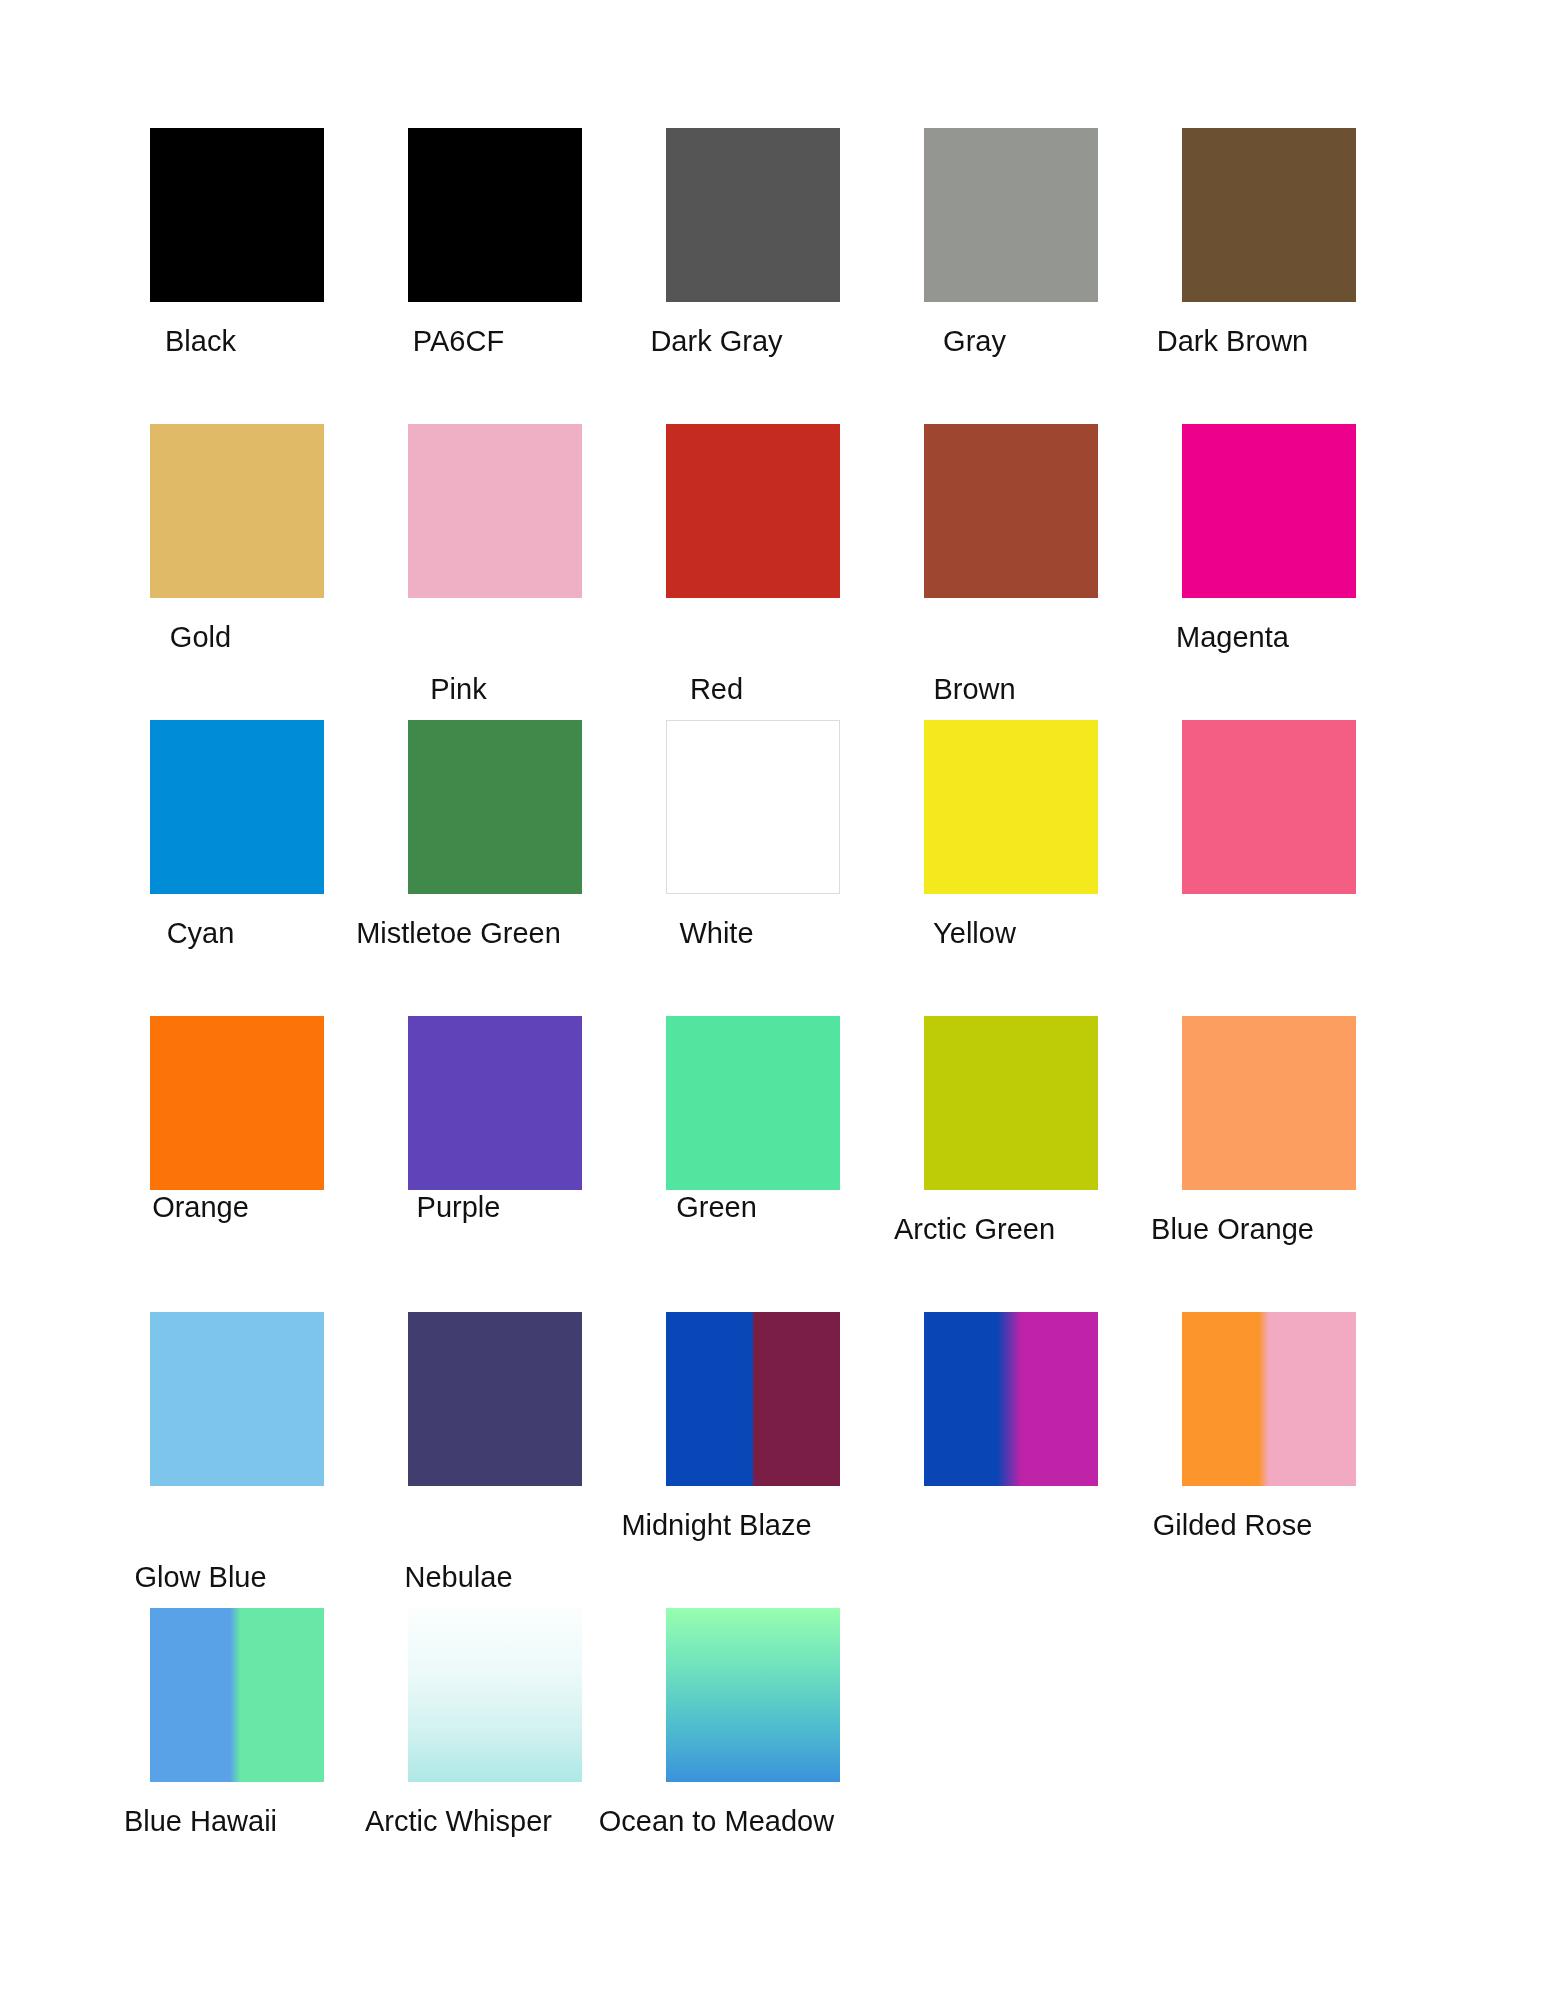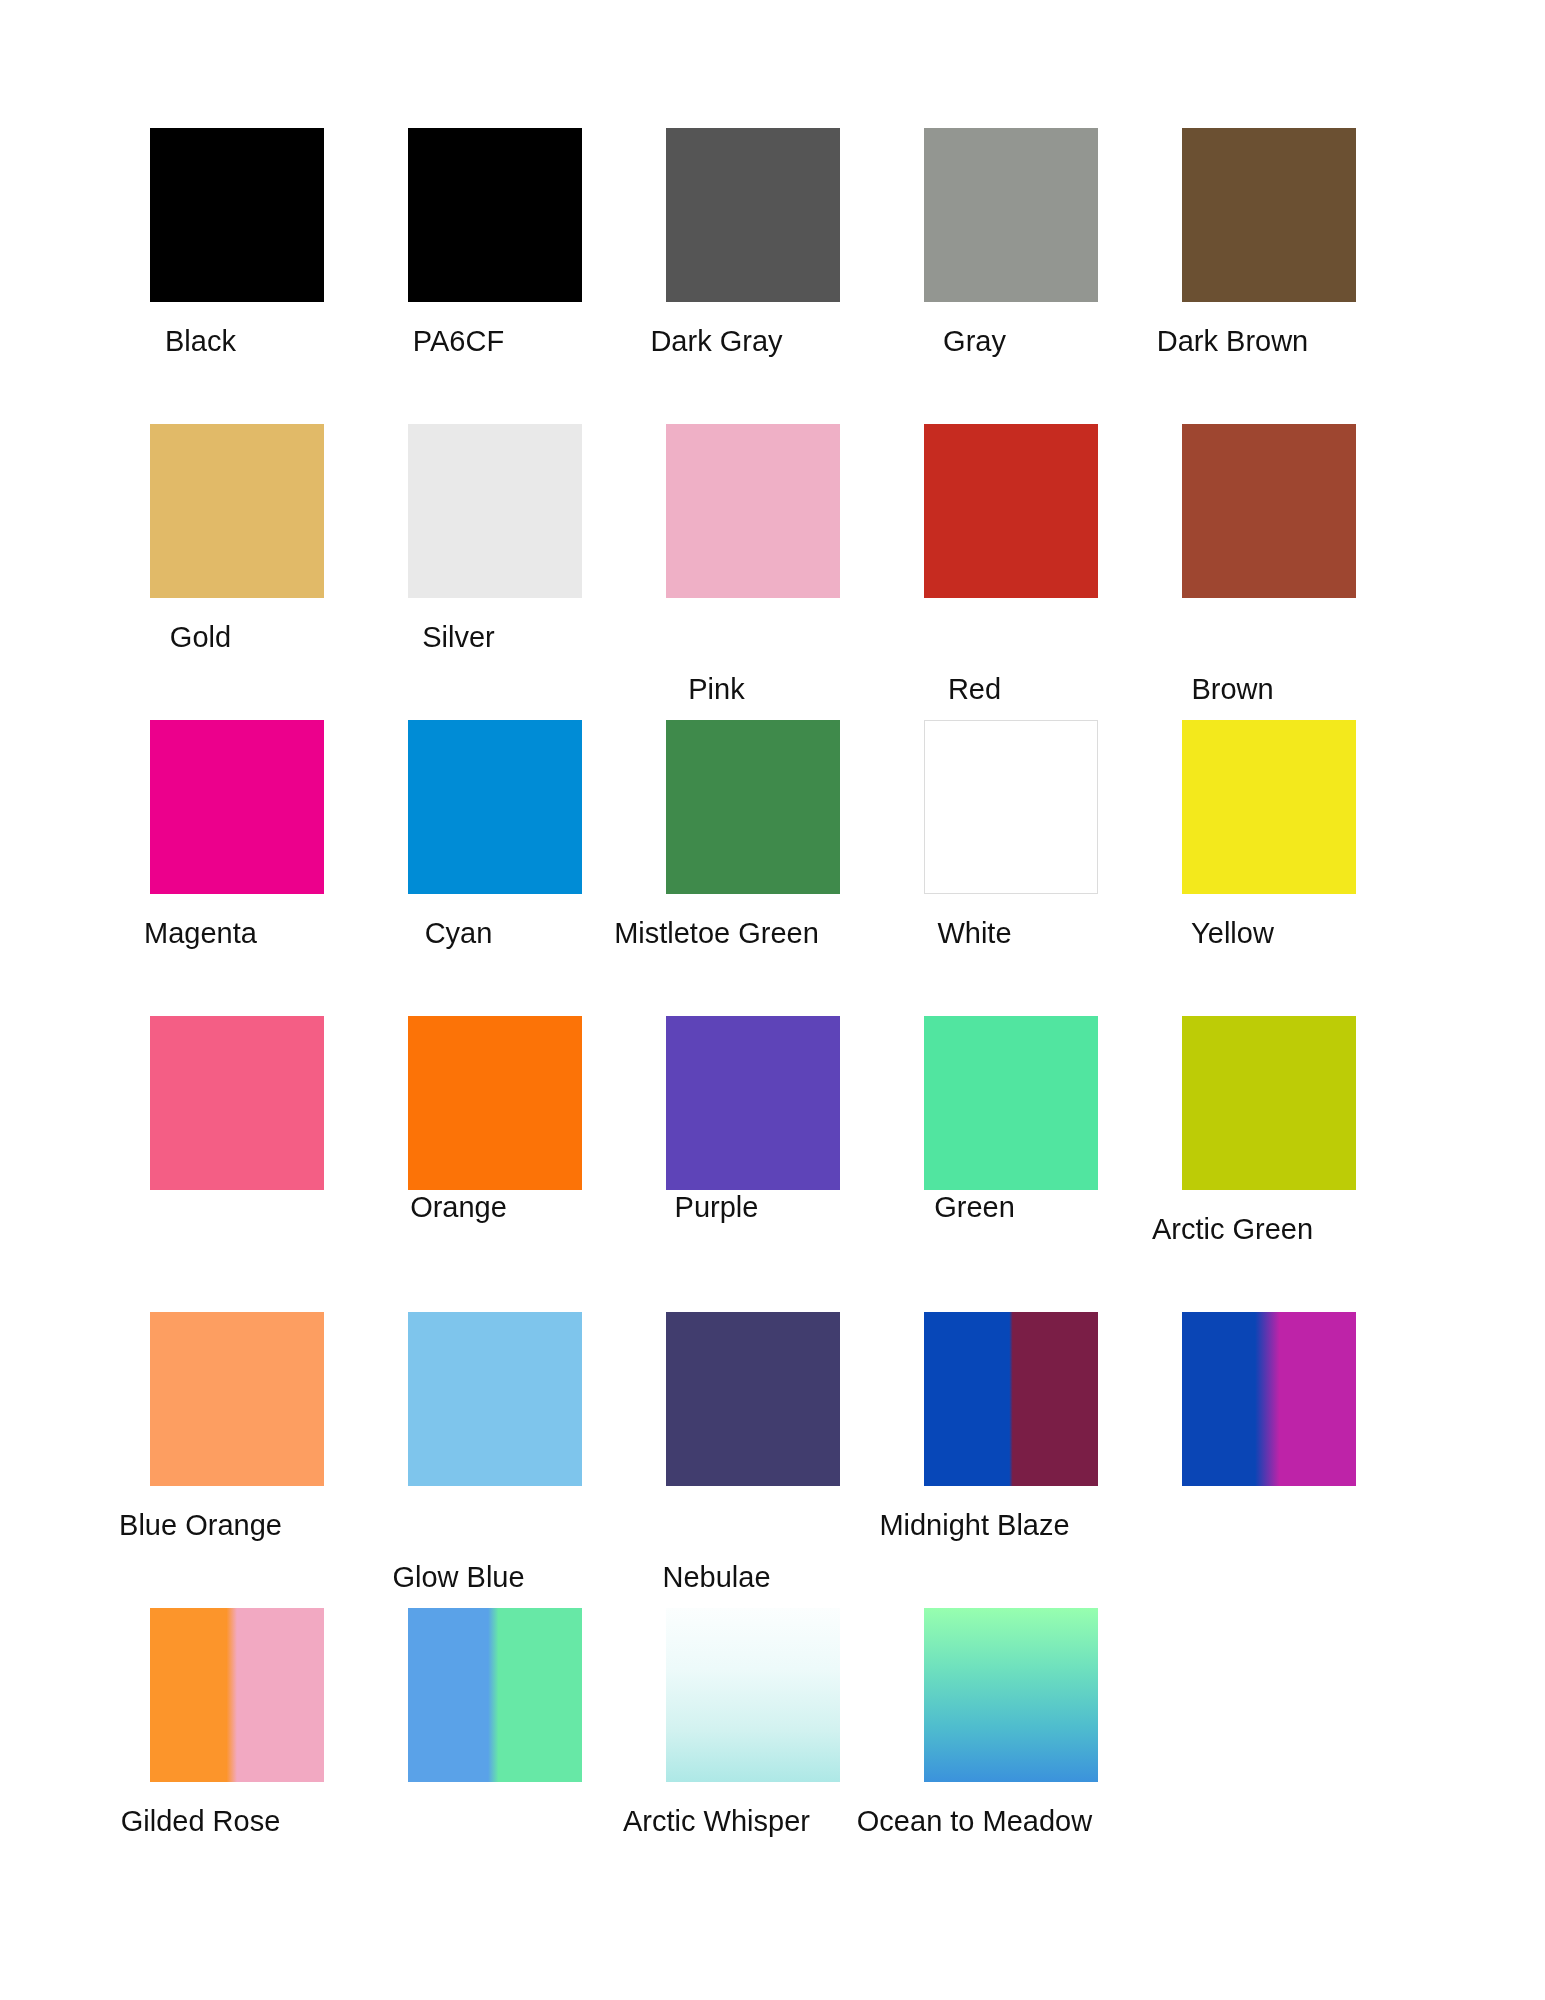--- a/index.html
+++ b/index.html
@@ -98,24 +98,20 @@
       </div>
       <div class="swatch-cell">
         <div class="swatch-chip" style="background: rgb(107, 80, 50);"></div>
         <span class="swatch-label lbl-pad-a">Dark Brown</span>
       </div>
       <div class="swatch-cell">
         <div class="swatch-chip" style="background: rgb(225, 186, 104);"></div>
         <span class="swatch-label lbl-pad-a">Gold</span>
       </div>
       <div class="swatch-cell">
-        <div class="swatch-chip" style="background: rgb(233, 233, 233);"></div>
-        <span class="swatch-label lbl-pad-a">Silver</span>
-      </div>
-      <div class="swatch-cell">
         <div class="swatch-chip" style="background: rgb(239, 176, 198);"></div>
         <span class="swatch-label lbl-pad-b">Pink</span>
       </div>
       <div class="swatch-cell">
         <div class="swatch-chip" style="background: rgb(198, 43, 32);"></div>
         <span class="swatch-label lbl-pad-b">Red</span>
       </div>
       <div class="swatch-cell">
         <div class="swatch-chip" style="background: rgb(158, 70, 48);"></div>
         <span class="swatch-label lbl-pad-b">Brown</span>
@@ -177,20 +173,21 @@
       </div>
       <div class="swatch-cell">
         <div class="swatch-chip" style="background: linear-gradient(to right, rgb(10, 69, 181) 0%, rgb(10, 69, 181) 42%, rgb(190, 35, 168) 56%, rgb(190, 35, 168) 100%);"></div>
       </div>
       <div class="swatch-cell">
         <div class="swatch-chip" style="background: linear-gradient(to right, rgb(252, 149, 43) 0%, rgb(252, 149, 43) 44%, rgb(242, 169, 194) 50%, rgb(242, 169, 194) 100%);"></div>
         <span class="swatch-label lbl-pad-a">Gilded Rose</span>
       </div>
       <div class="swatch-cell">
         <div class="swatch-chip" style="background: linear-gradient(to right, rgb(90, 162, 232) 0%, rgb(90, 162, 232) 46%, rgb(103, 232, 166) 52%, rgb(103, 232, 166) 100%);"></div>
+        <span class="swatch-label lbl-pad-a">Blue Hawaii</span>
       </div>
       <div class="swatch-cell">
         <div class="swatch-chip" style="background: linear-gradient(rgb(251, 254, 254) 0%, rgb(237, 250, 250) 35%, rgb(210, 242, 240) 70%, rgb(173, 232, 230) 100%);"></div>
         <span class="swatch-label lbl-pad-a">Arctic Whisper</span>
       </div>
       <div class="swatch-cell">
         <div class="swatch-chip" style="background: linear-gradient(rgb(151, 255, 175) 0%, rgb(110, 224, 190) 35%, rgb(79, 189, 206) 68%, rgb(59, 146, 220) 100%);"></div>
         <span class="swatch-label lbl-pad-a">Ocean to Meadow</span>
       </div>
     </div>

